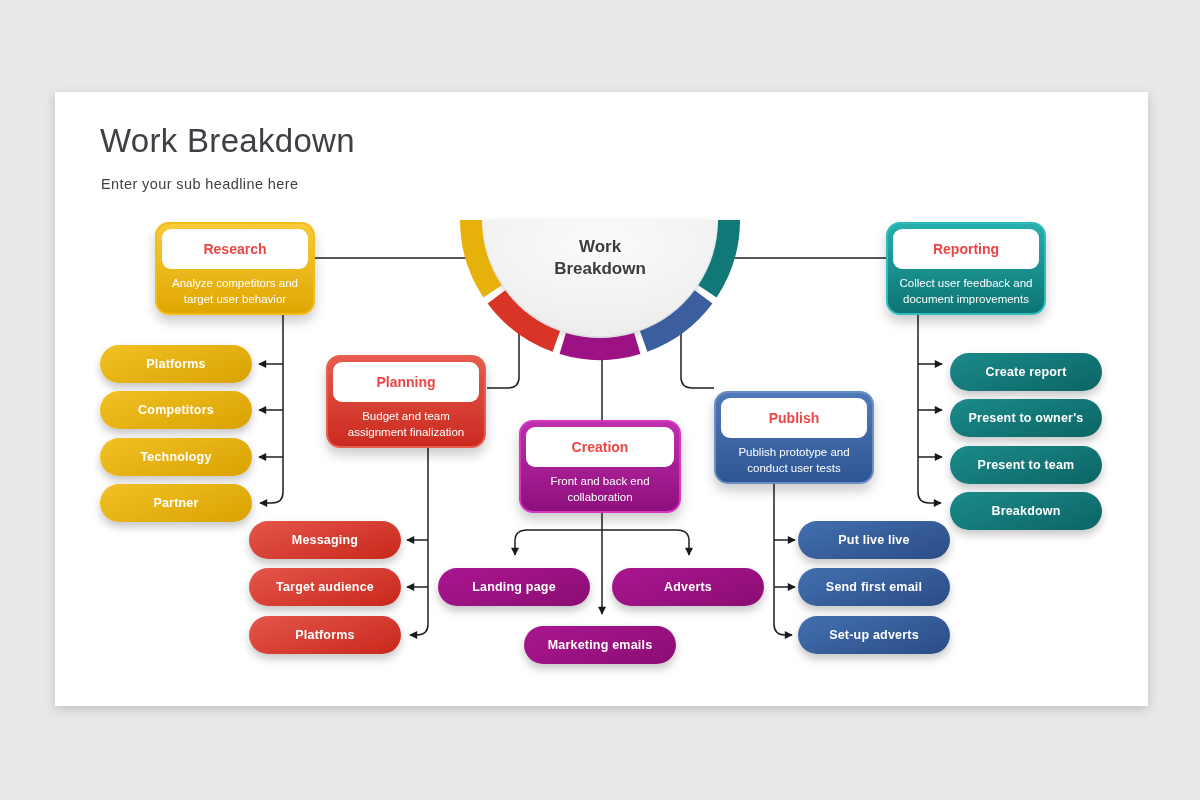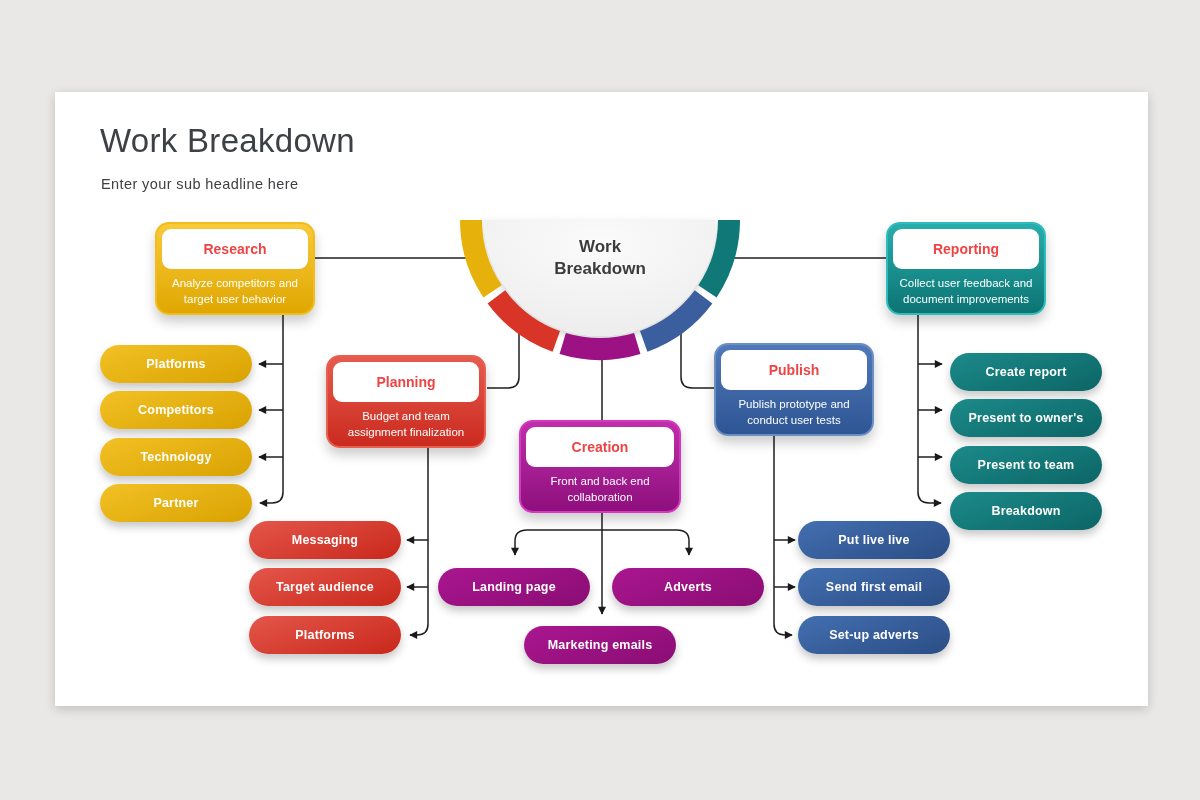--- a/index.html
+++ b/index.html
@@ -22,21 +22,21 @@
           border:2px solid;box-sizing:border-box;box-shadow:0 7px 12px rgba(0,0,0,0.20);}
   .branch-header{position:absolute;left:5px;right:5px;top:5px;height:40px;background:#ffffff;
                  border-radius:9px;display:flex;align-items:center;justify-content:center;
                  font-size:14px;font-weight:700;color:#ef4444;}
   .branch-desc{position:absolute;left:6px;right:6px;top:48px;bottom:2px;display:flex;
                align-items:center;justify-content:center;text-align:center;color:#ffffff;
                font-size:11.5px;line-height:1.35;}
   .branch-research{border-color:#f1bd1e;background:linear-gradient(180deg,#f8ca39,#e0a701);}
   .branch-planning{border-color:#e7604f;background:linear-gradient(180deg,#e65b4d,#cb2a1f);margin-top:12px;}
   .branch-creation{border-color:#d636c0;background:linear-gradient(180deg,#be2fac,#8f0f7d);}
-  .branch-publish {border-color:#6a8fc0;background:linear-gradient(180deg,#5079b9,#2e5594);}
+  .branch-publish {border-color:#6a8fc0;background:linear-gradient(180deg,#5079b9,#2e5594);margin-top:48px;}
   .branch-reporting{border-color:#2ebdbc;background:linear-gradient(180deg,#27aeac,#0c7473);}
   
   .pill{position:absolute;z-index:3;width:152px;height:38px;border-radius:19px;color:#ffffff;
         display:flex;align-items:center;justify-content:center;font-size:12.5px;font-weight:700;
         letter-spacing:0.2px;box-shadow:0 5px 8px rgba(0,0,0,0.22);}
   .pill-yellow{background:linear-gradient(160deg,#f2c125,#d9a201);}
   .pill-red{background:linear-gradient(160deg,#e4564a,#c9271b);}
   .pill-purple{background:linear-gradient(160deg,#aa1690,#8a0d73);}
   .pill-blue{background:linear-gradient(160deg,#436fb0,#2b4d85);}
   .pill-teal{background:linear-gradient(160deg,#1c8a8a,#0c6565);margin-top:8px;}

